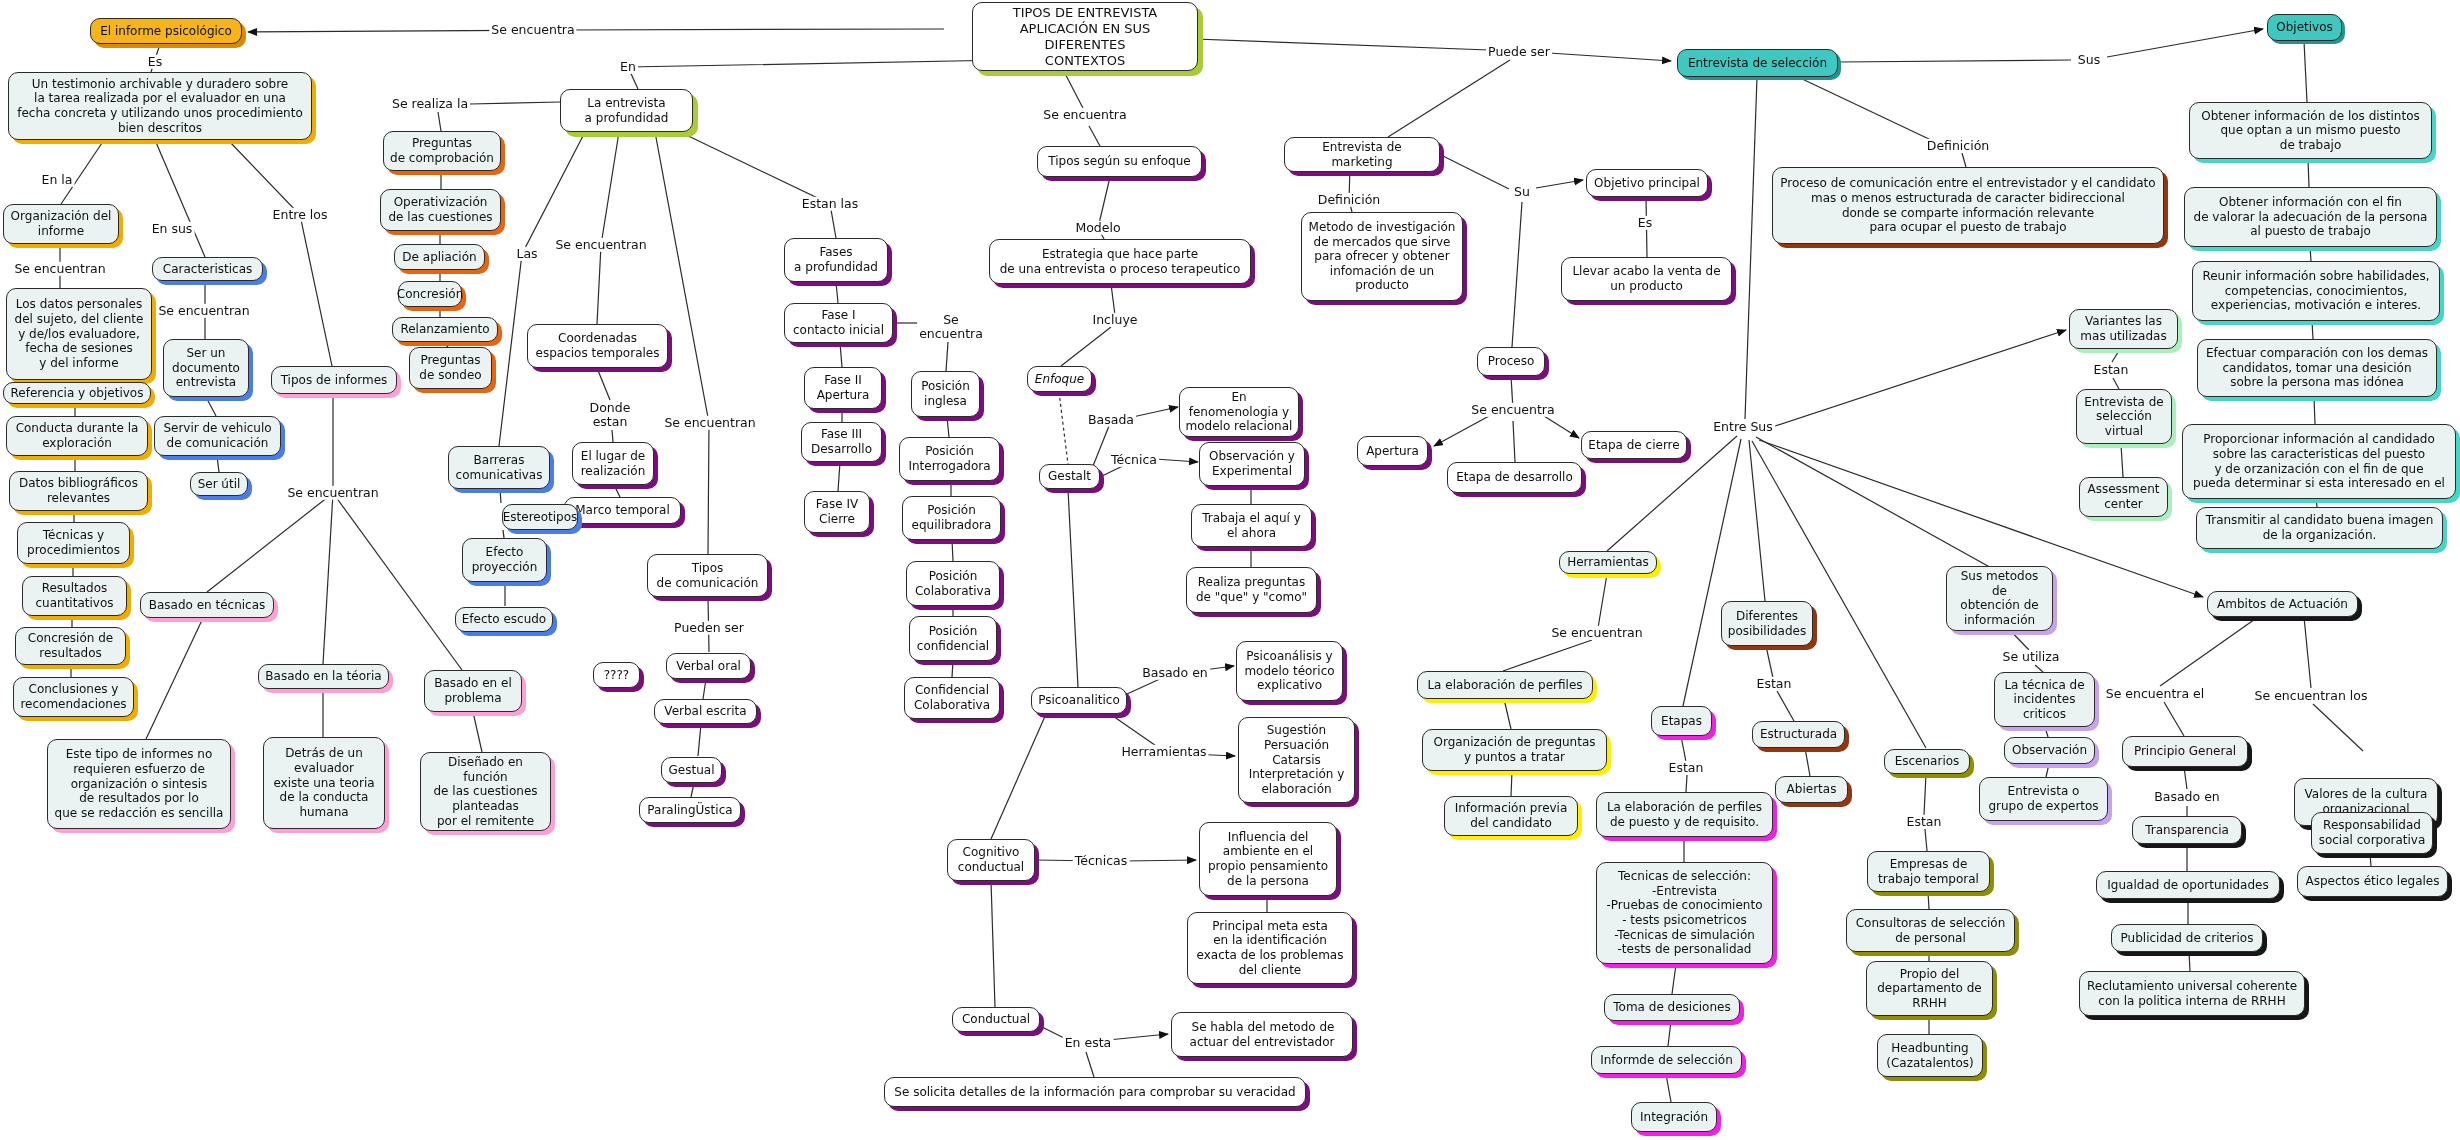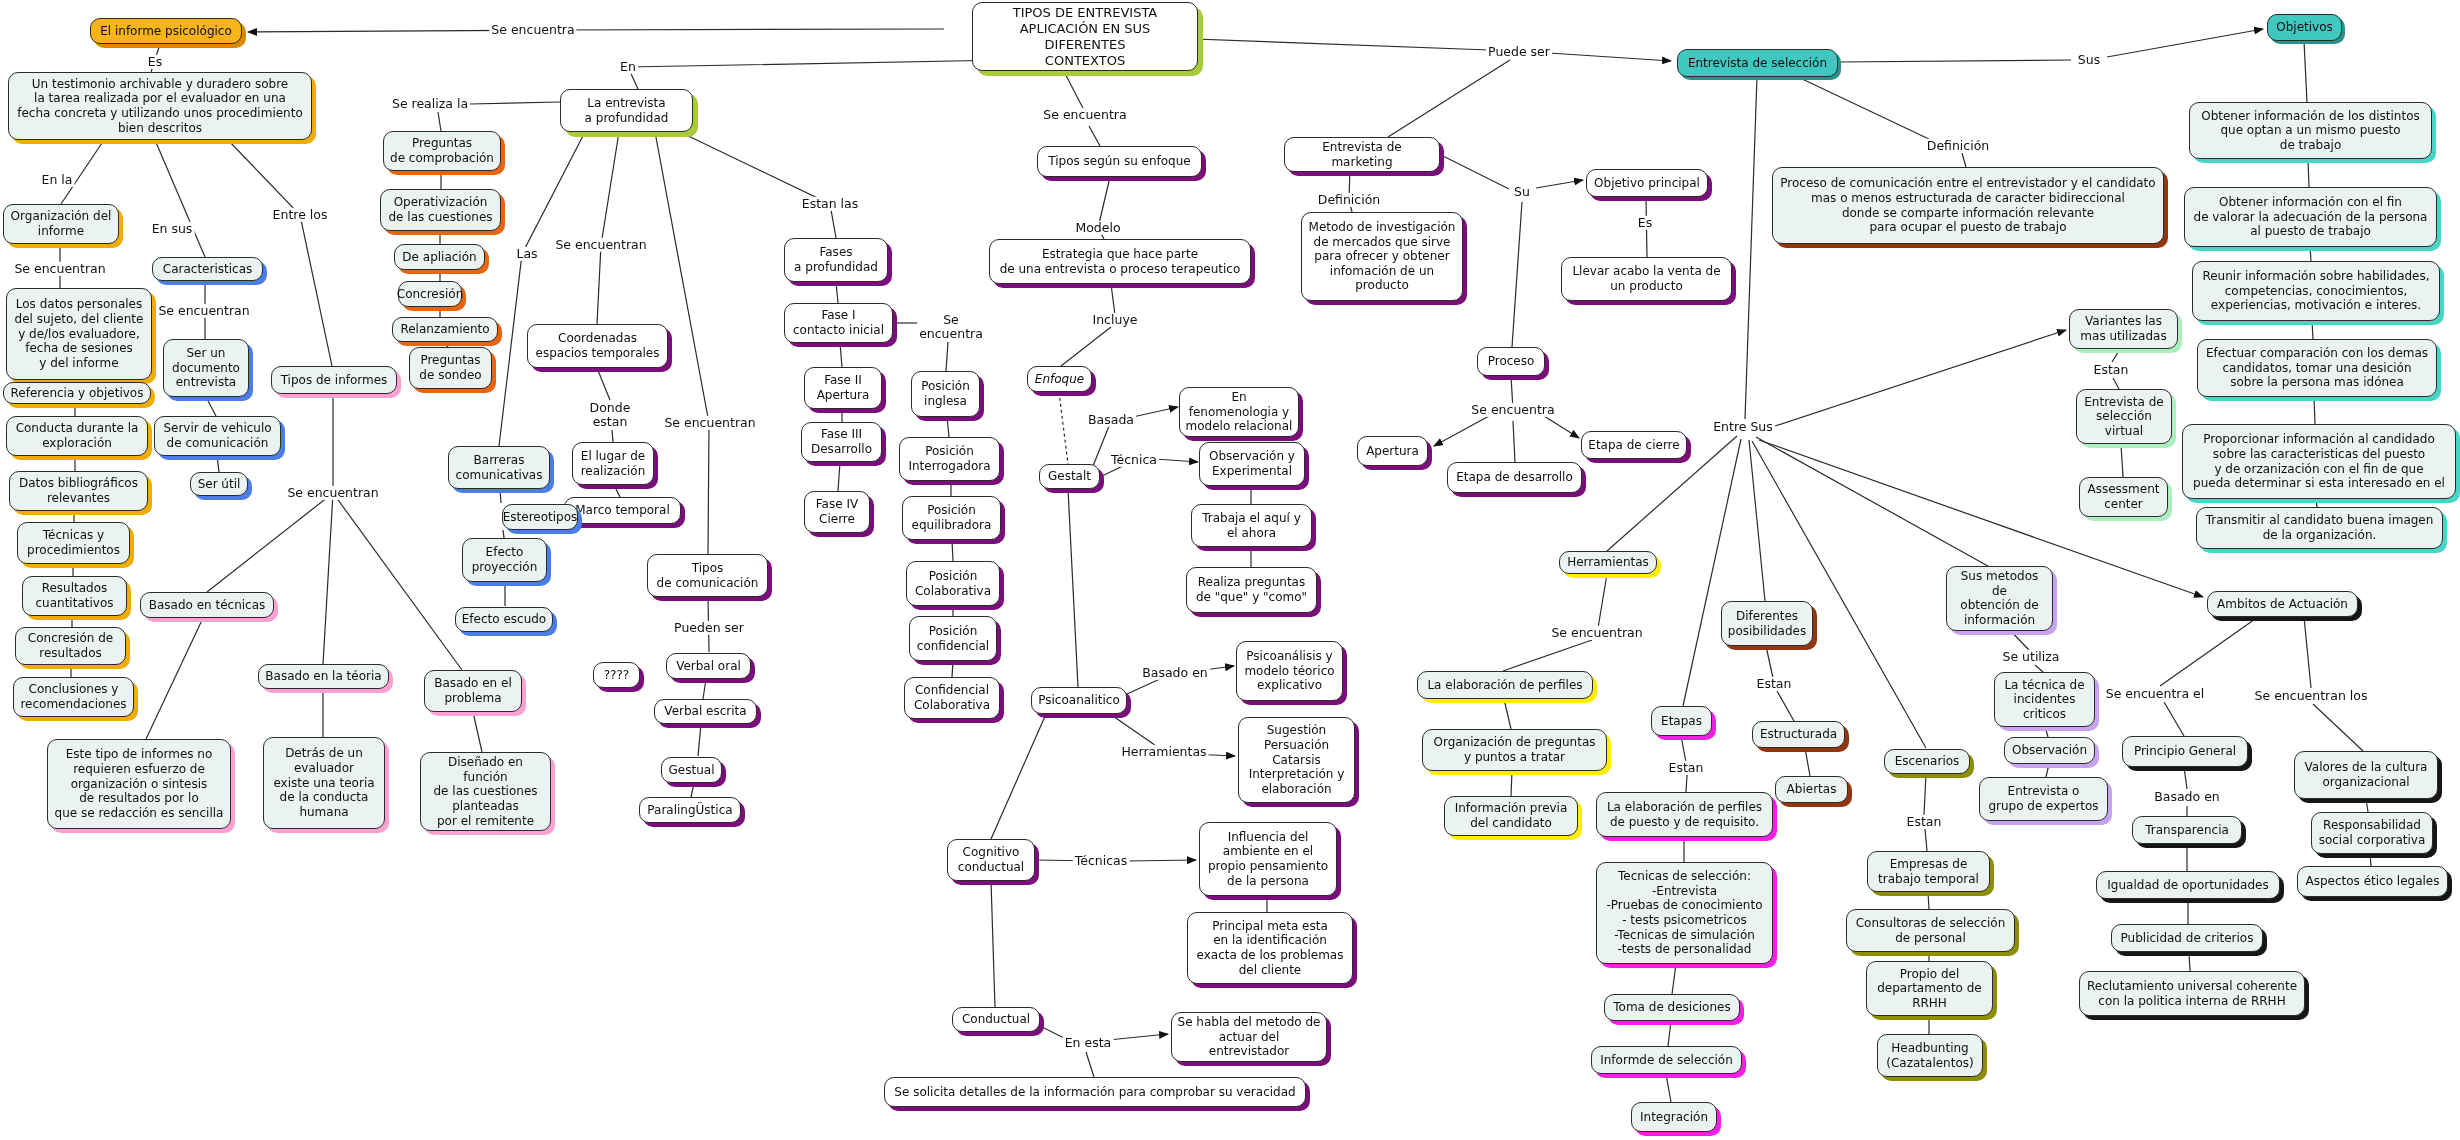--- a/index.html
+++ b/index.html
@@ -367,21 +367,21 @@
 conductual</div>
       <div class="node s-purple" style="left: 1199px; top: 822px; width: 138px; min-height: 74px;">Influencia del
 ambiente en el
 propio pensamiento
 de la persona</div>
       <div class="node s-purple" style="left: 1187px; top: 912px; width: 166px; min-height: 72px;">Principal meta esta
 en la identificación
 exacta de los problemas
 del cliente</div>
       <div class="node s-purple" style="left: 952px; top: 1007px; width: 88px; min-height: 25px;">Conductual</div>
-      <div class="node s-purple" style="left: 1171px; top: 1012px; width: 156px; min-height: 45px;">Se habla del metodo de
+      <div class="node s-purple" style="left: 1171px; top: 1012px; width: 182px; min-height: 45px; text-align: right;">Se habla del metodo de
 actuar del entrevistador</div>
       <div class="node s-purple" style="left: 884px; top: 1077px; width: 422px; min-height: 30px;">Se solicita detalles de la información para comprobar su veracidad</div>
       <div class="node s-purple" style="left: 1284px; top: 137px; width: 156px; min-height: 30px;">Entrevista de marketing</div>
       <div class="node s-purple" style="left: 1301px; top: 212px; width: 162px; min-height: 89px;">Metodo de investigación
 de mercados que sirve
 para ofrecer y obtener
 infomación de un
 producto</div>
       <div class="node s-purple" style="left: 1586px; top: 169px; width: 122px; min-height: 28px;">Objetivo principal</div>
       <div class="node s-purple" style="left: 1561px; top: 257px; width: 171px; min-height: 44px;">Llevar acabo la venta de
@@ -462,19 +462,19 @@
       <div class="node s-violet" style="left: 2004px; top: 737px; width: 91px; min-height: 27px;">Observación</div>
       <div class="node s-violet" style="left: 1979px; top: 777px; width: 129px; min-height: 44px;">Entrevista o
 grupo de expertos</div>
       <div class="node s-black" style="left: 2207px; top: 591px; width: 151px; min-height: 26px;">Ambitos de Actuación</div>
       <div class="node s-black" style="left: 2122px; top: 736px; width: 126px; min-height: 31px;">Principio General</div>
       <div class="node s-black" style="left: 2132px; top: 816px; width: 110px; min-height: 28px;">Transparencia</div>
       <div class="node s-black" style="left: 2096px; top: 871px; width: 184px; min-height: 28px;">Igualdad de oportunidades</div>
       <div class="node s-black" style="left: 2111px; top: 924px; width: 152px; min-height: 28px;">Publicidad de criterios</div>
       <div class="node s-black" style="left: 2079px; top: 971px; width: 226px; min-height: 45px;">Reclutamiento universal coherente
 con la politica interna de RRHH</div>
-      <div class="node s-black" style="left: 2294px; top: 751px; width: 144px; min-height: 48px;">Valores de la cultura
+      <div class="node s-black" style="left: 2294px; top: 778px; width: 144px; min-height: 48px;">Valores de la cultura
 organizacional</div>
       <div class="node s-black" style="left: 2311px; top: 812px; width: 122px; min-height: 42px;">Responsabilidad
 social corporativa</div>
       <div class="node s-black" style="left: 2297px; top: 866px; width: 151px; min-height: 31px;">Aspectos ético legales</div>
     </div>
 </div>
 
 </body></html>

